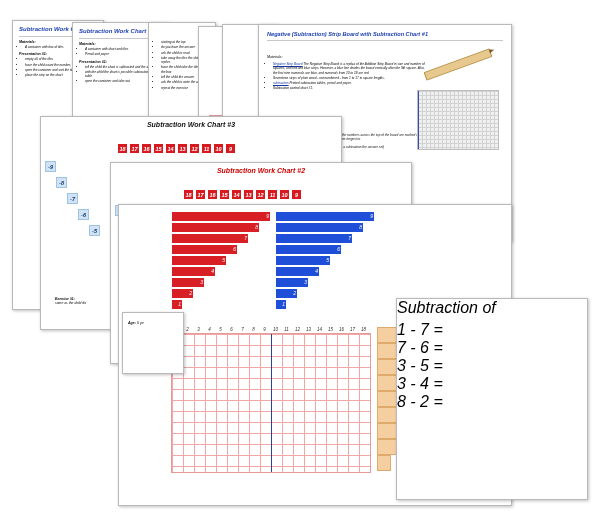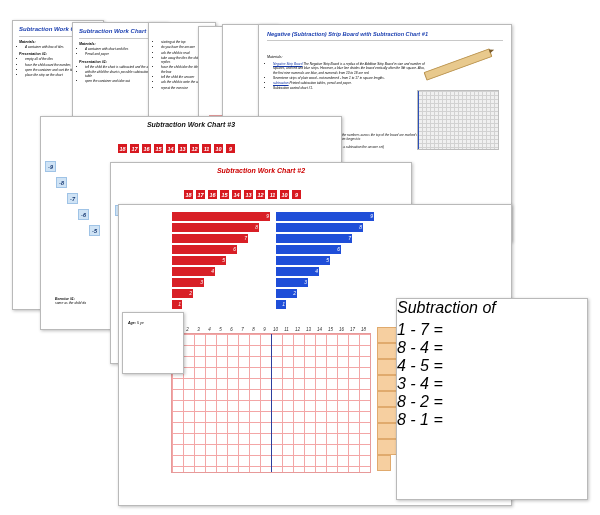--- a/index.html
+++ b/index.html
@@ -382,21 +382,20 @@
     <div style="font-size:3.6px;padding:8px 5px;">
       <span class="lbl">Age:</span>
       <span>5 ye</span>
     </div>
   </div>
 
   <div class="sheet" style="left:396px;top:286px;width:190px;height:200px;">
     <div class="title">Subtraction of</div>
     <div id="exercise-lines" style="margin-top:4px;">
         <div class="line"><span>1 - 7 = </span><u></u></div>
-        <div class="line"><span>8 - 4 = </span><u></u></div>
-        <div class="line"><span>4 - 5 = </span><u></u></div>
+        <div class="line"><span>7 - 6 = </span><u></u></div>
+        <div class="line"><span>3 - 5 = </span><u></u></div>
         <div class="line"><span>3 - 4 = </span><u></u></div>
         <div class="line"><span>8 - 2 = </span><u></u></div>
-        <div class="line"><span>8 - 1 = </span><u></u></div>
       </div>
   </div>
 
 </div>
 
 </body></html>

